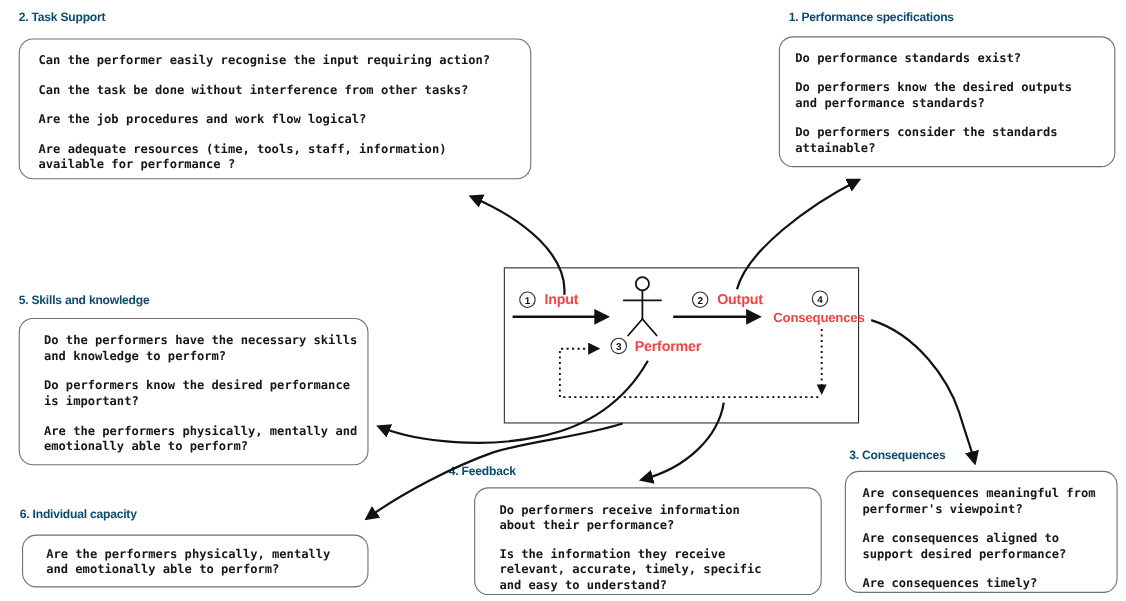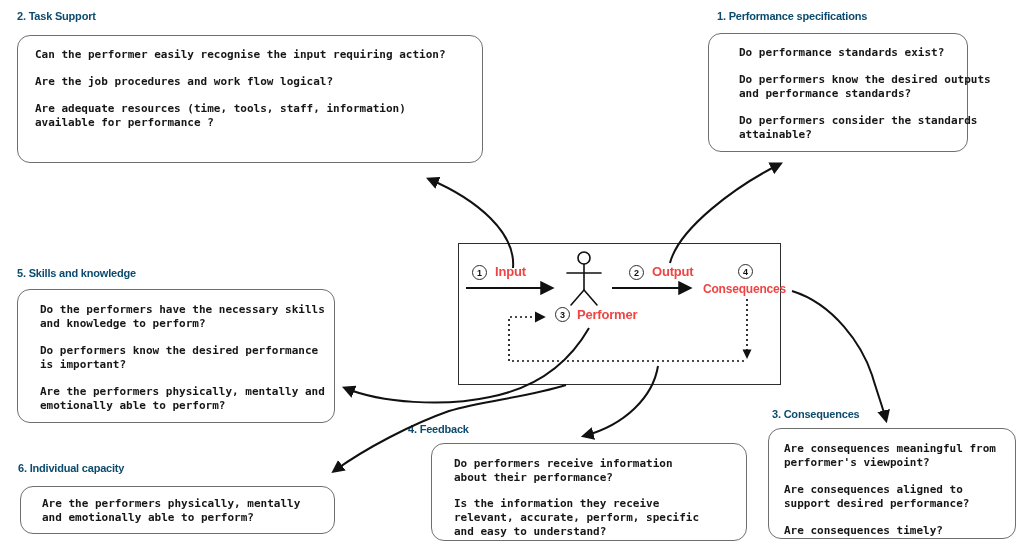--- a/index.html
+++ b/index.html
@@ -36,27 +36,28 @@
   svg.overlay{position:absolute;left:0;top:0;z-index:6;pointer-events:none;}
 </style>
 </head>
 <body>
 
 <div class="canvas">
 
   <div class="heading" style="left:17px;top:9px">2. Task Support</div>
   <div class="qbox" style="left:17px;top:35px;width:466px;height:128px;padding:12px 0 0 17px">
     <div class="q">Can the performer easily recognise the input requiring action?</div>
+    <div class="q">Can the task be done without interference from other tasks?</div>
     <div class="q">Are the job procedures and work flow logical?</div>
     <div class="q">Are adequate resources (time, tools, staff, information)
 available for performance ?</div>
   </div>
 
   <div class="heading" style="left:717px;top:9px">1. Performance specifications</div>
-  <div class="qbox" style="left:708px;top:33px;width:260px;height:119px;padding:12px 0 0 30px">
+  <div class="qbox" style="left:708px;top:33px;width:306px;height:119px;padding:12px 0 0 14px">
     <div class="q">Do performance standards exist?</div>
     <div class="q">Do performers know the desired outputs
 and performance standards?</div>
     <div class="q">Do performers consider the standards
 attainable?</div>
   </div>
 
   <div class="heading" style="left:17px;top:266px">5. Skills and knowledge</div>
   <div class="qbox" style="left:17px;top:289px;width:318px;height:134px;padding:13px 0 0 22px">
     <div class="q">Do the performers have the necessary skills
@@ -71,21 +72,21 @@
   <div class="qbox" style="left:20px;top:486px;width:315px;height:48px;padding:10px 0 0 21px">
     <div class="q">Are the performers physically, mentally
 and emotionally able to perform?</div>
   </div>
 
   <div class="heading" style="left:408px;top:422px">4. Feedback</div>
   <div class="qbox" style="left:431px;top:443px;width:316px;height:98px;padding:13px 0 14px 22px">
     <div class="q" style="margin-bottom:12px">Do performers receive information
 about their performance?</div>
     <div class="q">Is the information they receive
-relevant, accurate, perform, specific
+relevant, accurate, timely, specific
 and easy to understand?</div>
   </div>
 
   <div class="heading" style="left:772px;top:407px">3. Consequences</div>
   <div class="qbox" style="left:768px;top:428px;width:248px;height:111px;padding:13px 0 0 15px">
     <div class="q">Are consequences meaningful from
 performer's viewpoint?</div>
     <div class="q">Are consequences aligned to
 support desired performance?</div>
     <div class="q">Are consequences timely?</div>

